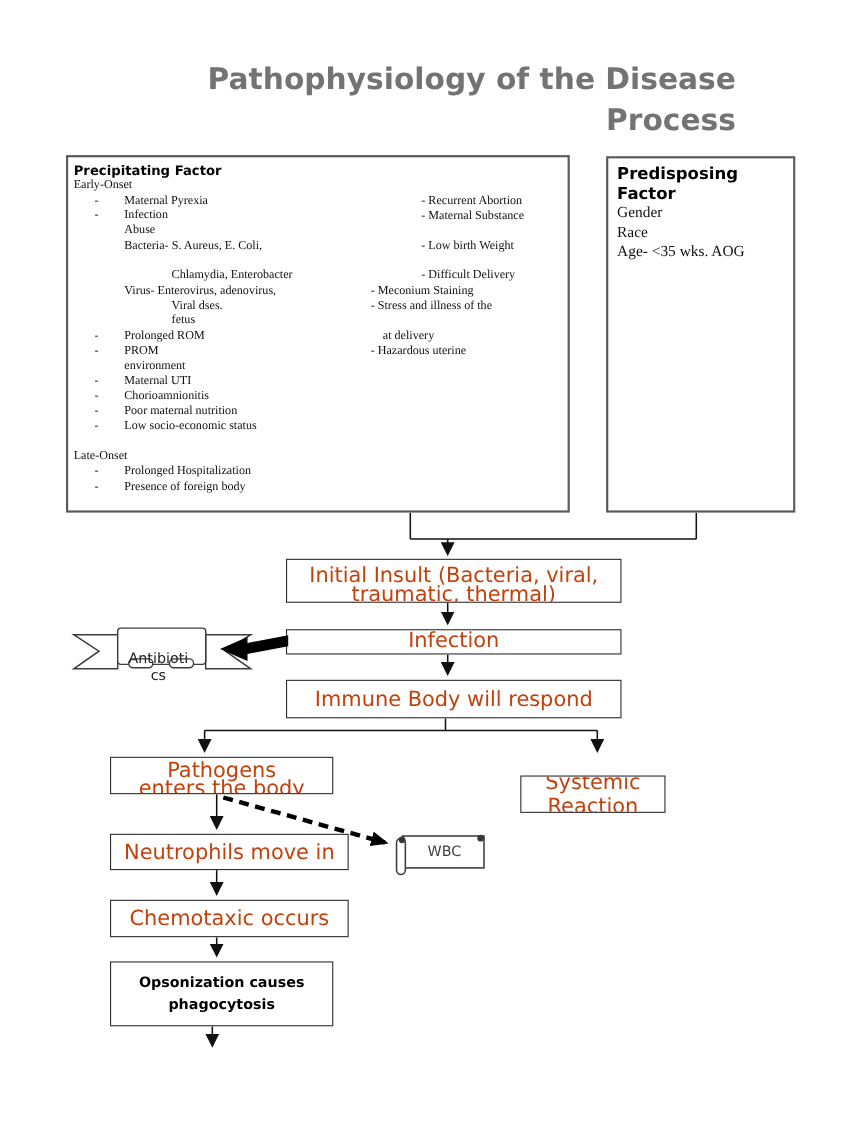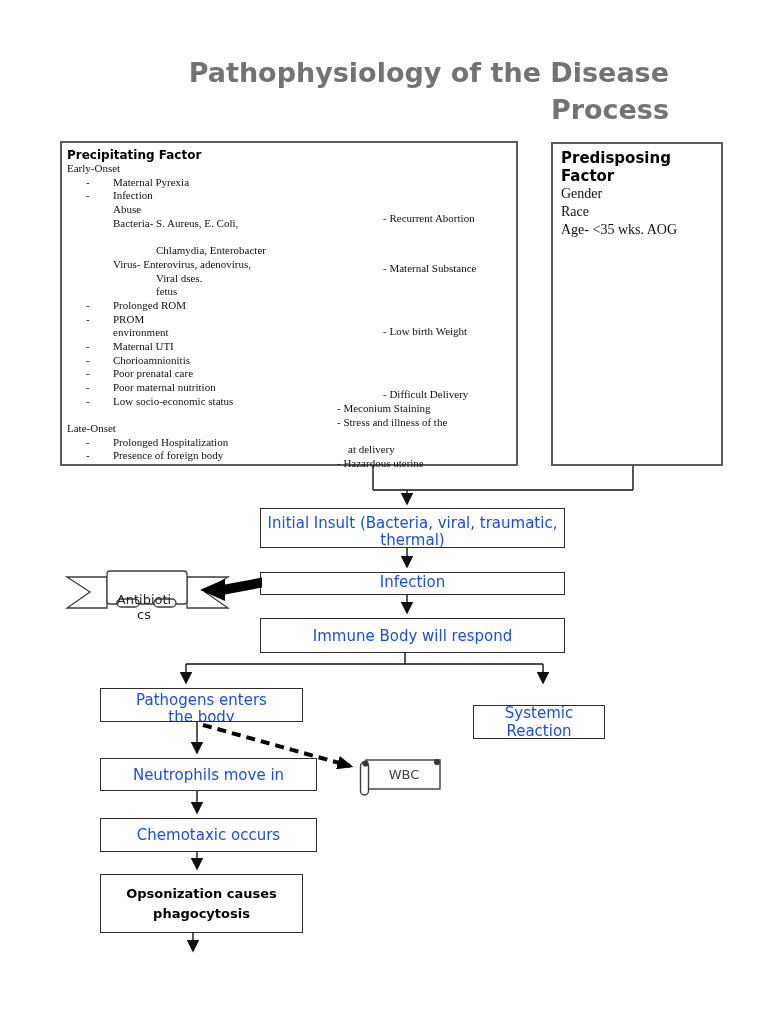--- a/index.html
+++ b/index.html
@@ -20,28 +20,28 @@
   .box-precip { left:60px; top:141px; width:458px; height:325px; }
   .precip-title { position:absolute; left:5px; top:5px; font-size:12px; font-weight:bold; color:#000; white-space:pre; }
   .col-left  { position:absolute; left:5px;  top:19px; width:260px; }
   .col-right { position:absolute; left:275px; top:33px; width:180px; }
   .ln { height:13.7px; line-height:13.7px; font-size:11px; white-space:pre; color:#101010;font-family:Liberation Serif, serif; }
   .ln.b  { padding-left:19px; }
   .mk    { display:inline-block; width:27px; }
   .ln.t1 { padding-left:46px; }
   .ln.t2 { padding-left:89px; }
   .ln.r1 { padding-left:11px; }
-  .ln.r2 { padding-left:46px;margin-top:36px; }
+  .ln.r2 { padding-left:46px; }
   .box-predisp { left:551px; top:142px; width:172px; height:324px; padding:5px 0 0 8px; }
   .predisp-title { font-size:15px; font-weight:bold; line-height:18px; width:120px; color:#000; }
   .ln.pd { height:18px; line-height:18px; font-size:14px; }
   
   .fb {
     position:absolute; box-sizing:border-box; background:#fff;
-    border:1.5px solid #2e2e2e; font-size:15px; color:#1d4ed8;
+    border:1.5px solid #2e2e2e; font-size:19px; color:#c2410c;
     text-align:center; z-index:2; overflow:hidden;
   }
   .fb.c { display:flex; align-items:center; justify-content:center; }
   .fb-initial   { left:260px; top:508px; width:305px; height:40px; line-height:17px; padding-top:6px; }
   .fb-infection { left:260px; top:572px; width:305px; height:23px; line-height:19px; }
   .fb-immune    { left:260px; top:618px; width:305px; height:35px; }
   .fb-pathogens { left:100px; top:688px; width:203px; height:34px; line-height:17px; padding-top:3px; }
   .fb-pathogens .wrapbox { width:160px; margin:0 auto; }
   .fb-systemic  { left:473px; top:688px; width:132px; height:34px;margin-top:17px; }
   .fb-neutro    { left:100px; top:758px; width:217px; height:33px; }
@@ -131,21 +131,20 @@
         <div class="ln p">&nbsp;</div>
         <div class="ln t2">Chlamydia, Enterobacter</div>
         <div class="ln t1">Virus- Enterovirus, adenovirus,</div>
         <div class="ln t2">Viral dses.</div>
         <div class="ln t2">fetus</div>
         <div class="ln b"><span class="mk">-</span>Prolonged ROM</div>
         <div class="ln b"><span class="mk">-</span>PROM</div>
         <div class="ln t1">environment</div>
         <div class="ln b"><span class="mk">-</span>Maternal UTI</div>
         <div class="ln b"><span class="mk">-</span>Chorioamnionitis</div>
-        <div class="ln b"><span class="mk">-</span>Poor prenatal care</div>
         <div class="ln b"><span class="mk">-</span>Poor maternal nutrition</div>
         <div class="ln b"><span class="mk">-</span>Low socio-economic status</div>
         <div class="ln p">&nbsp;</div>
         <div class="ln p">Late-Onset</div>
         <div class="ln b"><span class="mk">-</span>Prolonged Hospitalization</div>
         <div class="ln b"><span class="mk">-</span>Presence of foreign body</div>
       </div>
     <div class="col-right">
         <div class="ln r2">- Recurrent Abortion</div>
         <div class="ln r2">- Maternal Substance</div>

